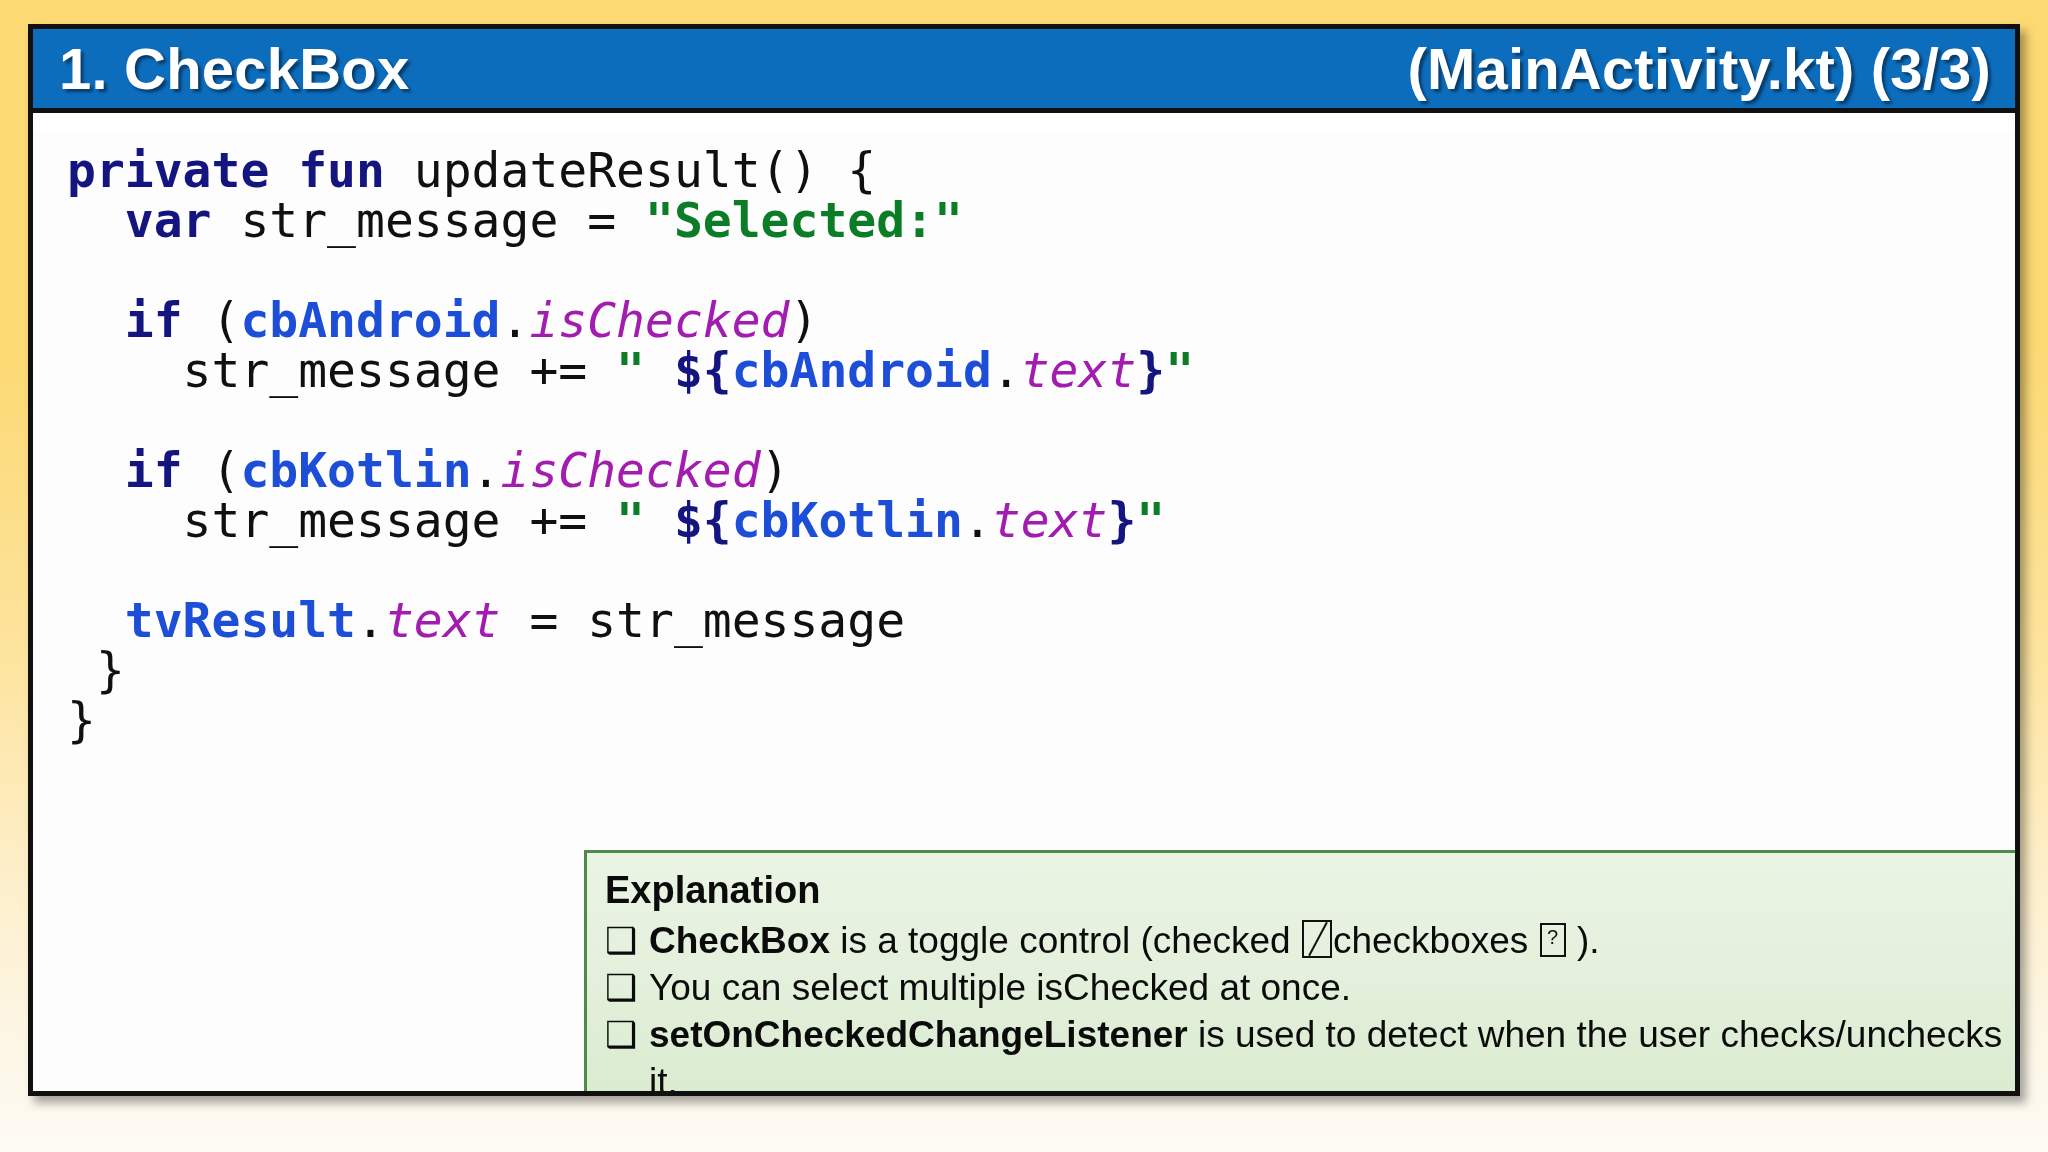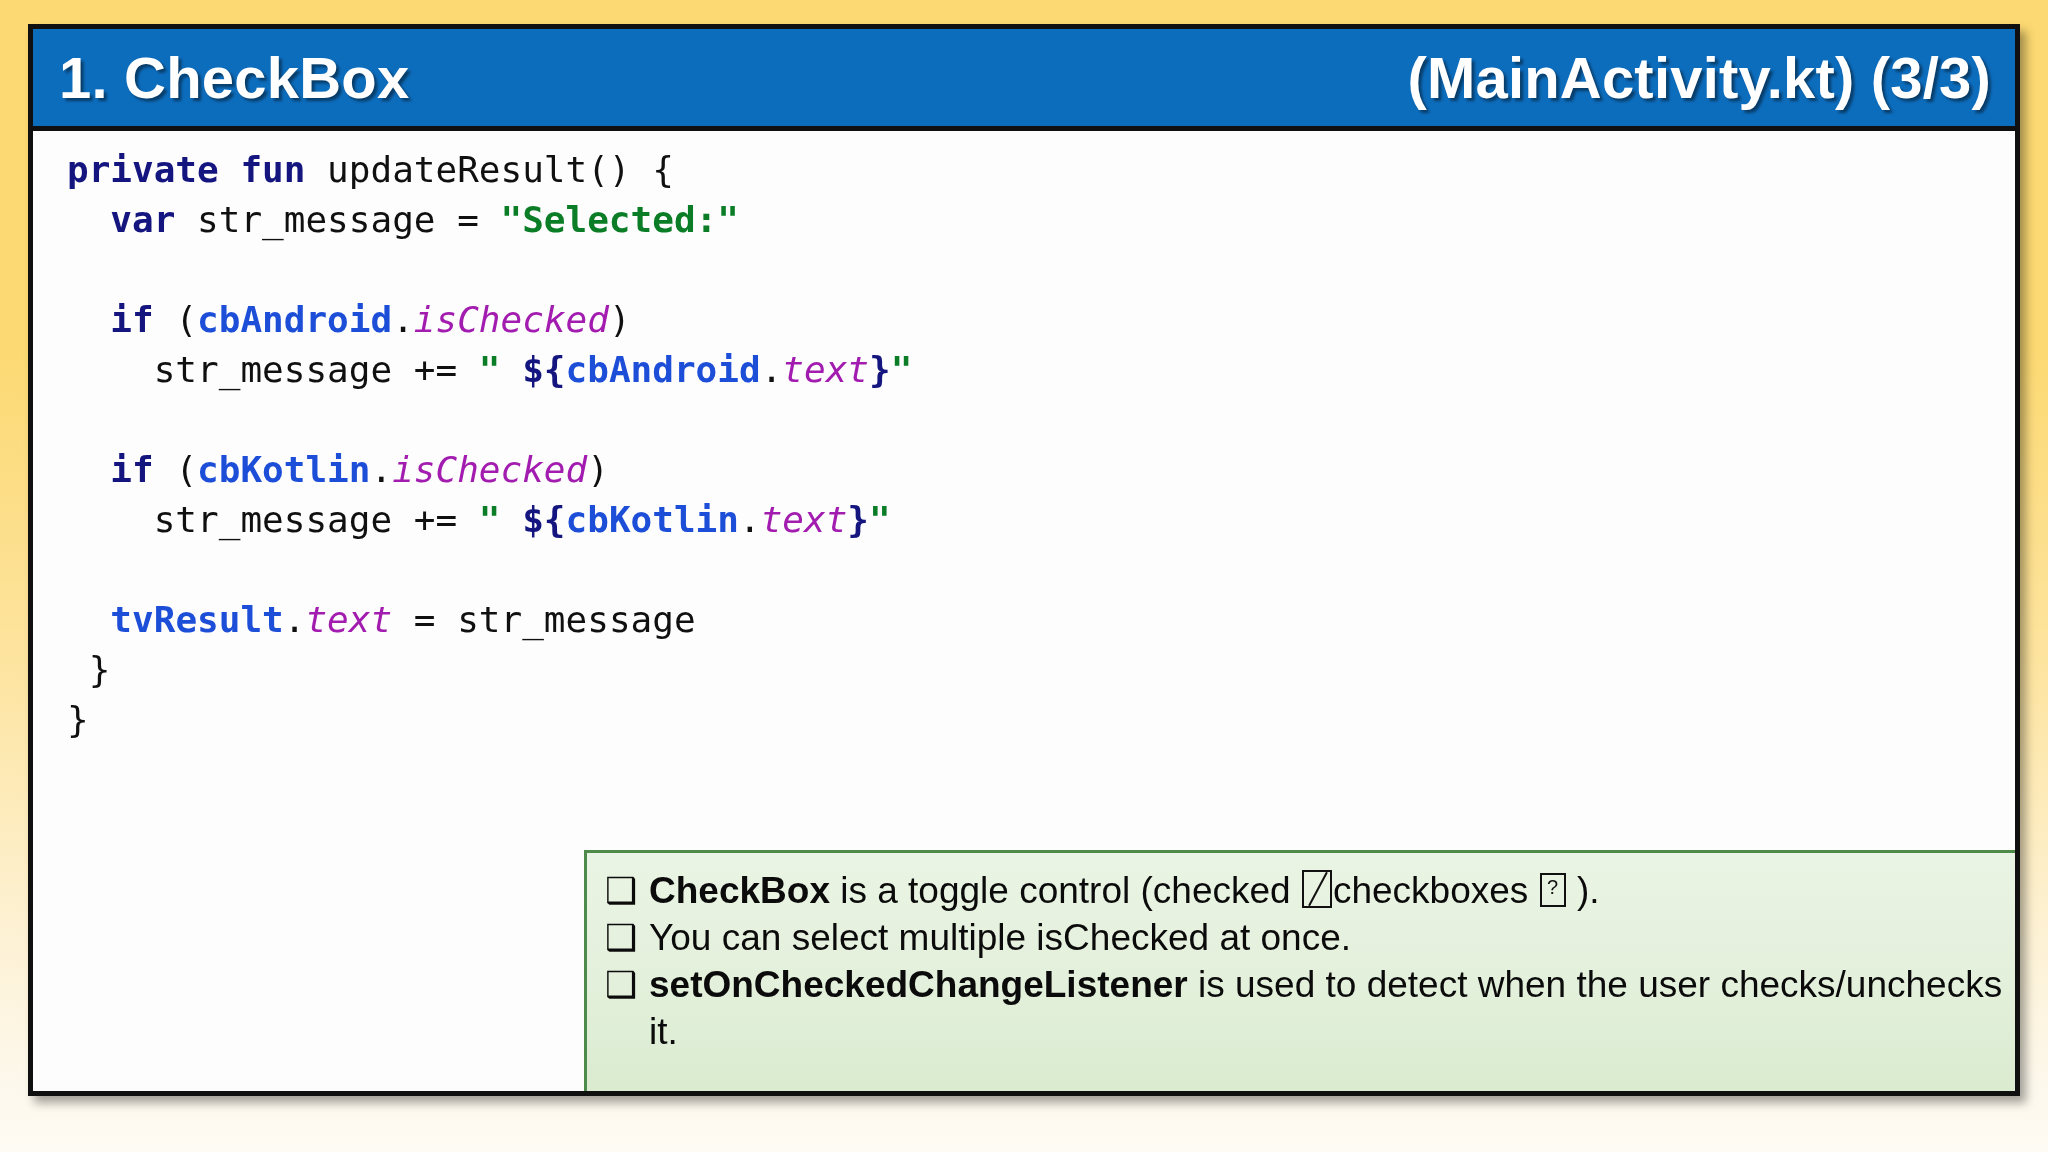--- a/index.html
+++ b/index.html
@@ -32,21 +32,21 @@
     background: #ffffff;
     box-shadow: 6px 7px 9px rgba(0,0,0,0.35);
   }
 
   
   .titlebar {
     position: absolute;
     left: -5px;
     top: -5px;
     width: 1992px;
-    height: 107px;
+    height: 89px;
     box-sizing: border-box;
     background: #0d6dbd;
     border: 5px solid #101010;
     display: flex;
     align-items: center;
     justify-content: space-between;
     padding: 0 24px 0 26px;
   }
   .title-left, .title-right {
     color: #ffffff;
@@ -66,21 +66,21 @@
     width: 1982px;
     height: 960px;
     background: #fdfdfd;
     overflow: hidden;
   }
   .code {
     position: absolute;
     left: 34px;
     top: 14px;
     font-family: "DejaVu Sans Mono", "Liberation Mono", monospace;
-    font-size: 36px;
+    font-size: 48px;
     line-height: 50px;
     color: #101010;
     white-space: pre;
   }
   .code .ln { display: block; height: 50px; }
   .code .ln.blank { height: 50px; }
 
   .kw   { color: #14157f; font-weight: bold; }   
   .id   { color: #101010; }                      
   .prop { color: #1d4ed8; font-weight: bold; }   
@@ -166,20 +166,21 @@
 
   <div class="titlebar">
     <div class="title-left">1. CheckBox</div>
     <div class="title-right">(MainActivity.kt) (3/3)</div>
   </div>
 
   <div class="code-panel">
     <div class="code" id="code-block"><span class="ln"><span class="kw">private</span><span class="id"> </span><span class="kw">fun</span><span class="id"> updateResult() {</span></span><span class="ln"><span class="id">  </span><span class="kw">var</span><span class="id"> str_message = </span><span class="str">"Selected:"</span></span><span class="ln blank">&nbsp;</span><span class="ln"><span class="id">  </span><span class="kw">if</span><span class="id"> (</span><span class="prop">cbAndroid</span><span class="id">.</span><span class="ital">isChecked</span><span class="id">)</span></span><span class="ln"><span class="id">    str_message += </span><span class="str">"</span><span class="id"> </span><span class="tmpl">${</span><span class="prop">cbAndroid</span><span class="id">.</span><span class="ital">text</span><span class="tmpl">}</span><span class="str">"</span></span><span class="ln blank">&nbsp;</span><span class="ln"><span class="id">  </span><span class="kw">if</span><span class="id"> (</span><span class="prop">cbKotlin</span><span class="id">.</span><span class="ital">isChecked</span><span class="id">)</span></span><span class="ln"><span class="id">    str_message += </span><span class="str">"</span><span class="id"> </span><span class="tmpl">${</span><span class="prop">cbKotlin</span><span class="id">.</span><span class="ital">text</span><span class="tmpl">}</span><span class="str">"</span></span><span class="ln blank">&nbsp;</span><span class="ln"><span class="id">  </span><span class="prop">tvResult</span><span class="id">.</span><span class="ital">text</span><span class="id"> = str_message</span></span><span class="ln"><span class="id"> }</span></span><span class="ln"><span class="id">}</span></span></div>
 
     <div class="explain">
+      <div class="explain-title">Explanation</div>
       <div class="explain-list" id="explain-list">
           <div class="explain-item">
             <span class="bullet">❑</span>
             <span class="explain-text"><b>CheckBox</b><span> is a toggle control (checked </span><span class="tofu slash"></span><span>checkboxes </span><span class="tofu qm"></span><span> ).</span></span>
           </div>
           <div class="explain-item">
             <span class="bullet">❑</span>
             <span class="explain-text"><span>You can select multiple isChecked at once.</span></span>
           </div>
           <div class="explain-item">

